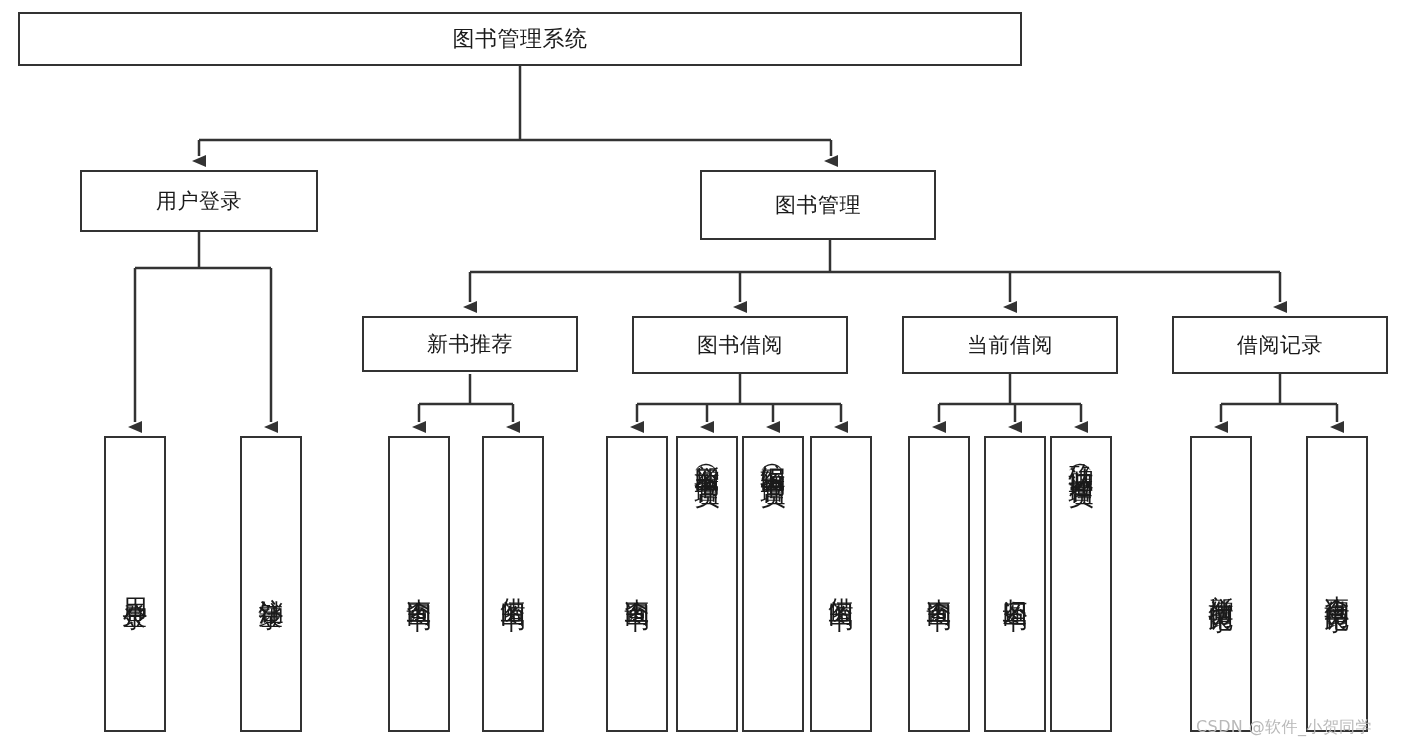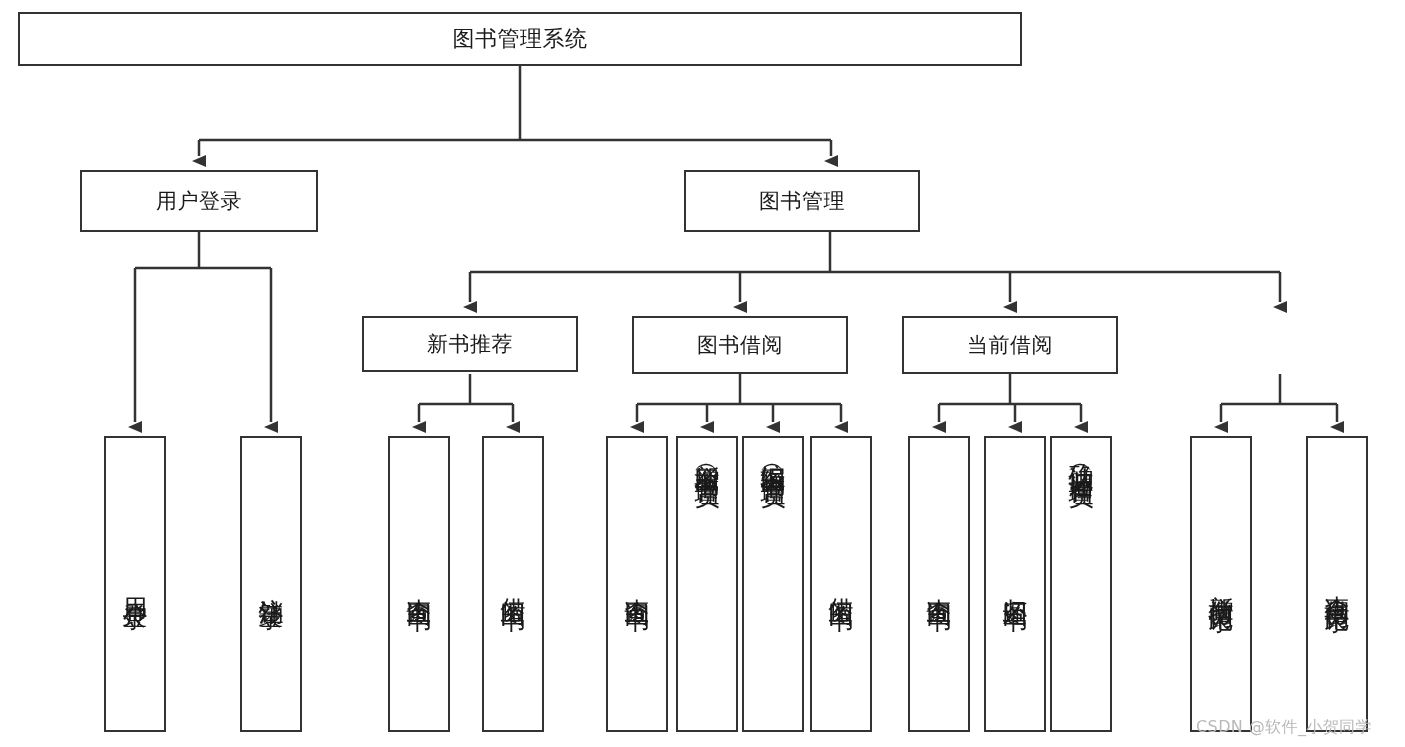--- a/index.html
+++ b/index.html
@@ -128,33 +128,36 @@
     </g>
   </svg>
 
   <div class="node h root" style="left:18px; top:12px; width:1004px; height:54px;">
     <span class="lbl">图书管理系统</span>
   </div>
 
   <div class="node h" style="left:80px; top:170px; width:238px; height:62px;">
     <span class="lbl">用户登录</span>
   </div>
-  <div class="node h" style="left:684px; top:170px; width:236px; height:62px;">
+  <div class="node h" style="left:700px; top:170px; width:236px; height:70px;">
     <span class="lbl">图书管理</span>
   </div>
 
   <div class="node h" style="left:362px; top:316px; width:216px; height:56px;">
     <span class="lbl">新书推荐</span>
   </div>
   <div class="node h" style="left:902px; top:316px; width:216px; height:58px;">
     <span class="lbl">当前借阅</span>
   </div>
   <div class="node h" style="left:632px; top:316px; width:216px; height:58px;">
     <span class="lbl">图书借阅</span>
   </div>
+  <div class="node h" style="left:1172px; top:316px; width:216px; height:58px;">
+    <span class="lbl">借阅记录</span>
+  </div>
 
   <div class="node v center" style="left:104px; top:436px; width:62px; height:296px;">
     <span class="lbl">用户登录</span>
   </div>
   <div class="node v center" style="left:240px; top:436px; width:62px; height:296px;">
     <span class="lbl">注销登录</span>
   </div>
 
   <div class="node v center" style="left:388px; top:436px; width:62px; height:296px;">
     <span class="lbl">查询图书</span>

